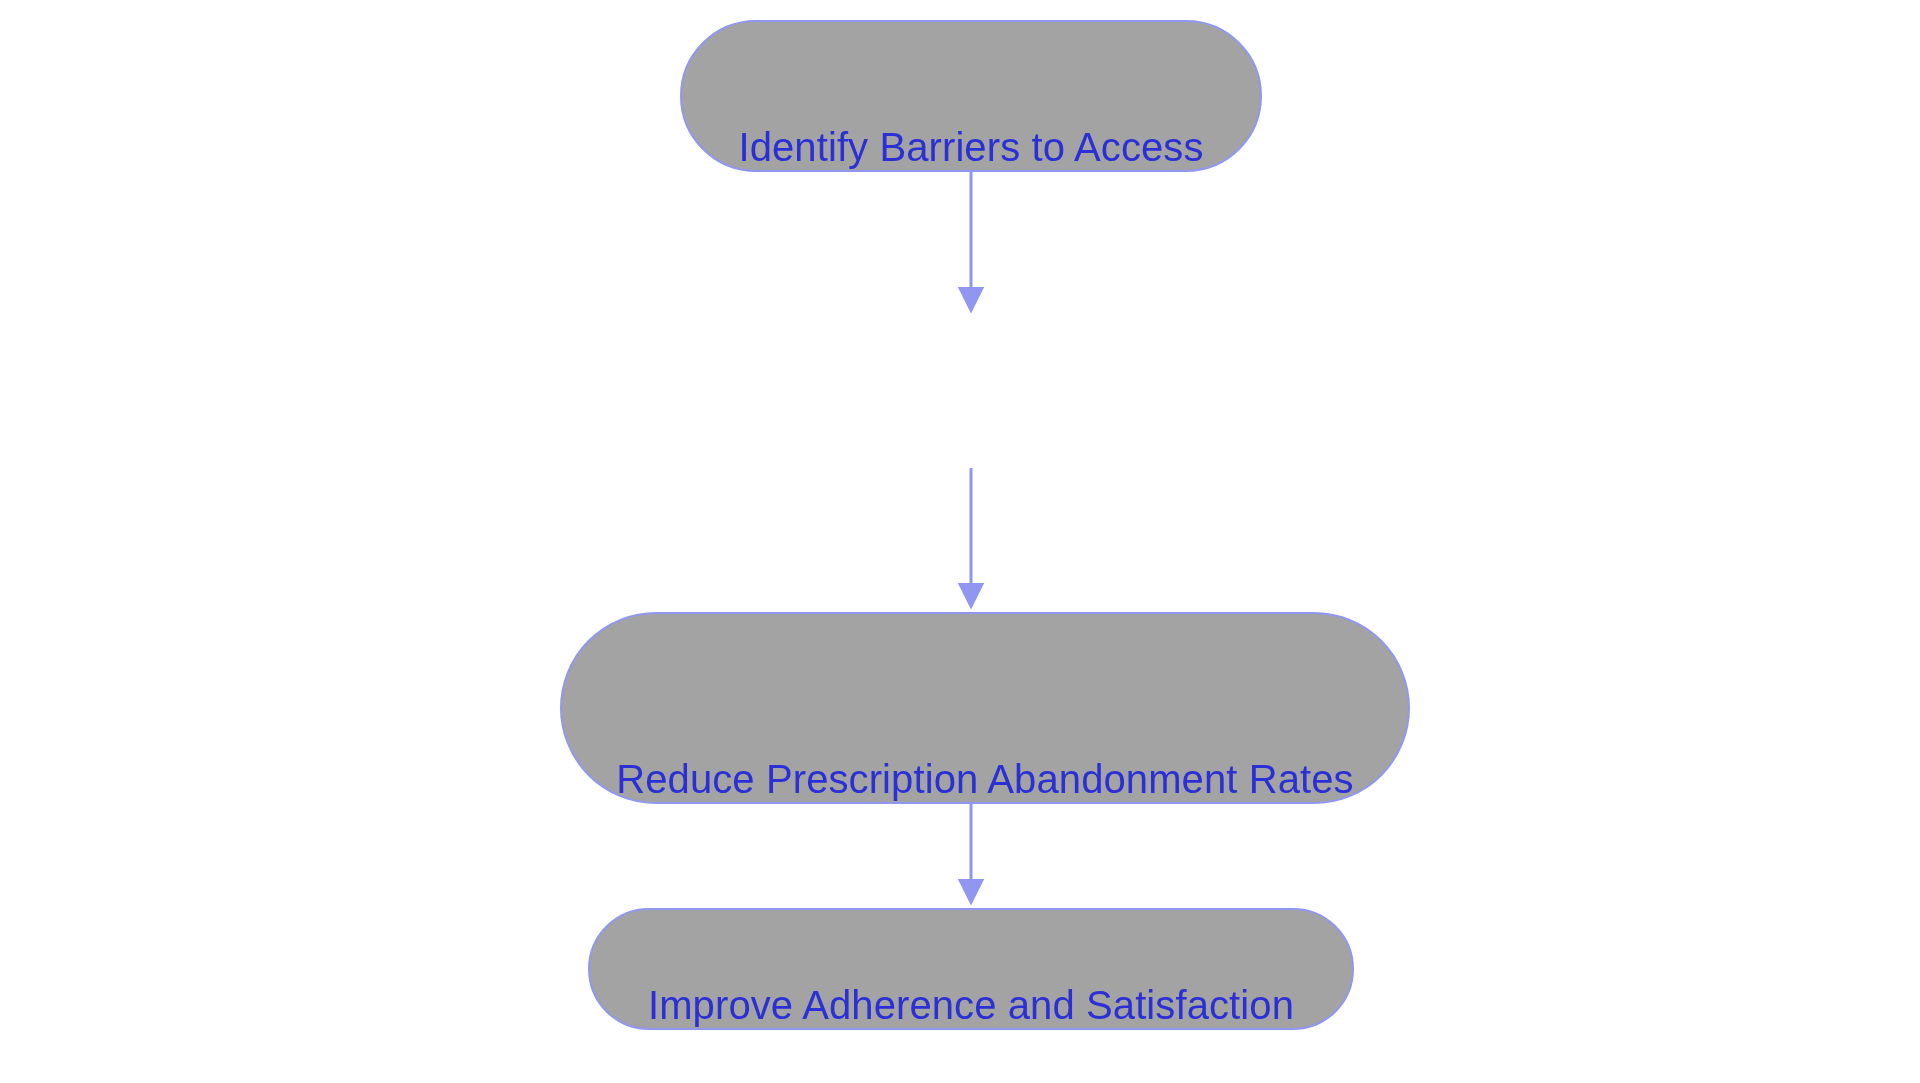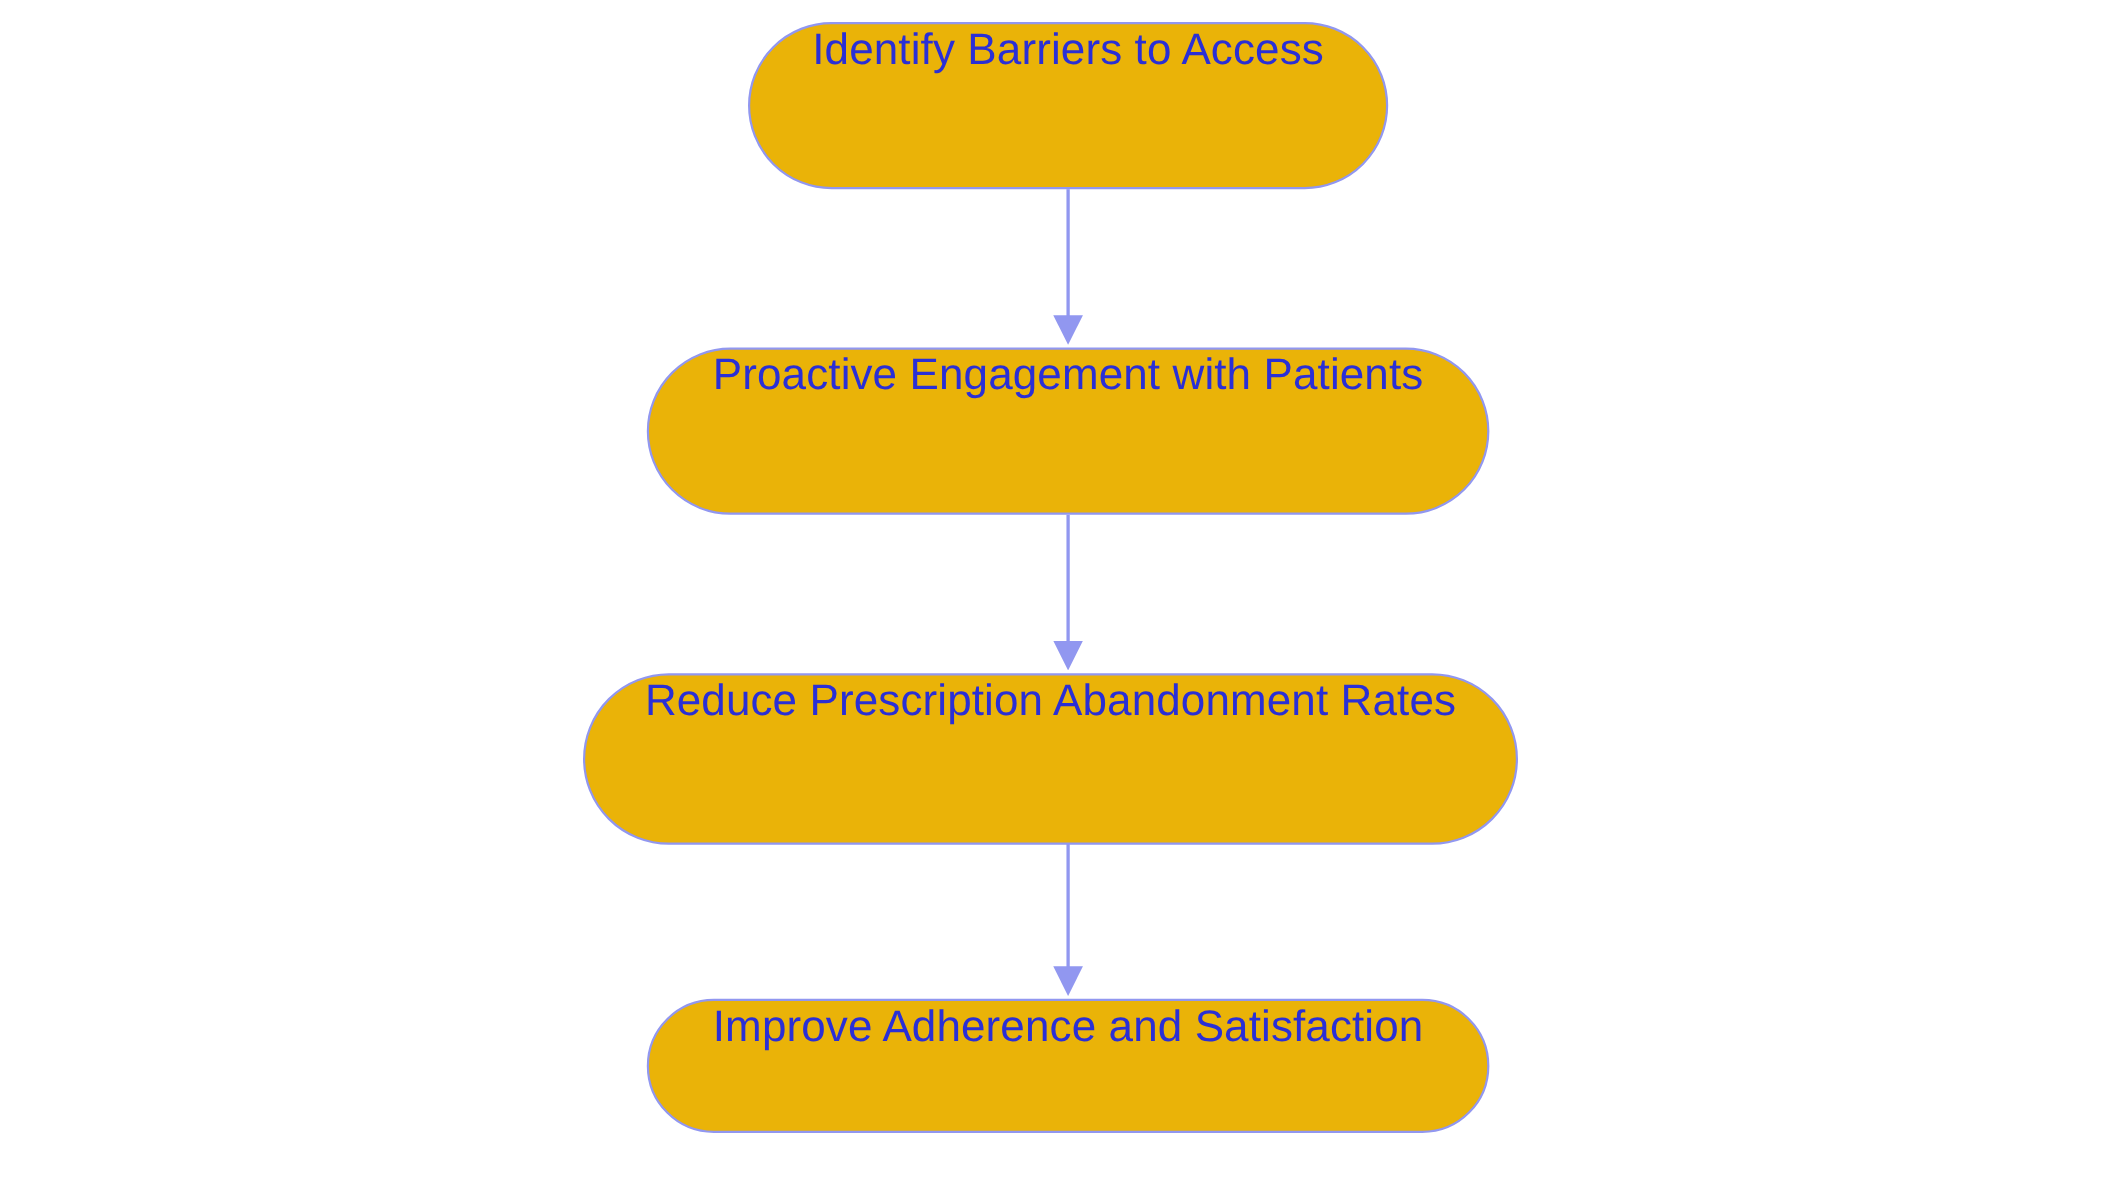--- a/index.html
+++ b/index.html
@@ -20,42 +20,42 @@
     width: 1920px;
     height: 1083px;
     background: #ffffff;
   }
 
   
   .node {
     position: absolute;
     box-sizing: border-box;
     display: flex;
-    align-items: flex-start;
+    align-items: flex-end;
     justify-content: center;
-    background: #eab308;
+    background: #a3a3a3;
     border: 2px solid #9197f0;
     border-radius: 999px;
     z-index: 2;
   }
   .node-label {
     color: #2a2fd6;
     font-size: 40px;
     font-weight: 400;
     letter-spacing: 0.1px;
     line-height: 1.15;
     white-space: nowrap;
     text-align: center;
     font-family: "Liberation Sans", "DejaVu Sans", sans-serif;
   }
 
   
   #node-1 { left: 680px;  top: 20px;   width: 582px; height: 152px; }
   #node-2 { left: 588px;  top: 316px;  width: 766px; height: 152px; }
-  #node-3 { left: 530px;  top: 612px;  width: 850px; height: 156px; }
+  #node-3 { left: 560px;  top: 612px;  width: 850px; height: 192px; }
   #node-4 { left: 588px;  top: 908px;  width: 766px; height: 122px; }
 
   
   .edge {
     position: absolute;
     left: 0;
     top: 0;
     width: 1920px;
     height: 1083px;
     z-index: 1;
@@ -85,23 +85,20 @@
 
     <g>
       <line x1="971" y1="764" x2="971" y2="892" stroke="#9197f0" stroke-width="3" marker-end="url(#arrowhead)"></line>
     </g>
   </svg>
 
   <div class="node" id="node-1">
     <span class="node-label">Identify Barriers to Access</span>
   </div>
 
-  <div class="node" id="node-2">
-    <span class="node-label">Proactive Engagement with Patients</span>
-  </div>
 
   <div class="node" id="node-3">
     <span class="node-label">Reduce Prescription Abandonment Rates</span>
   </div>
 
   <div class="node" id="node-4">
     <span class="node-label">Improve Adherence and Satisfaction</span>
   </div>
 
 </div>

